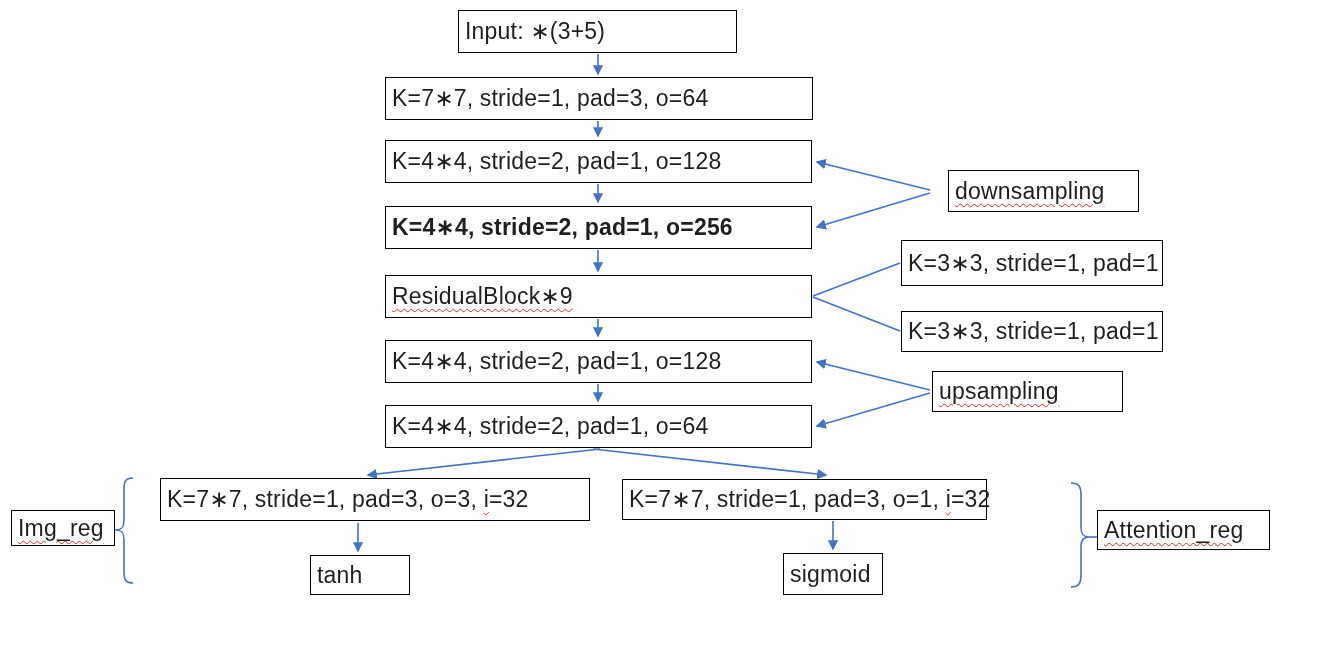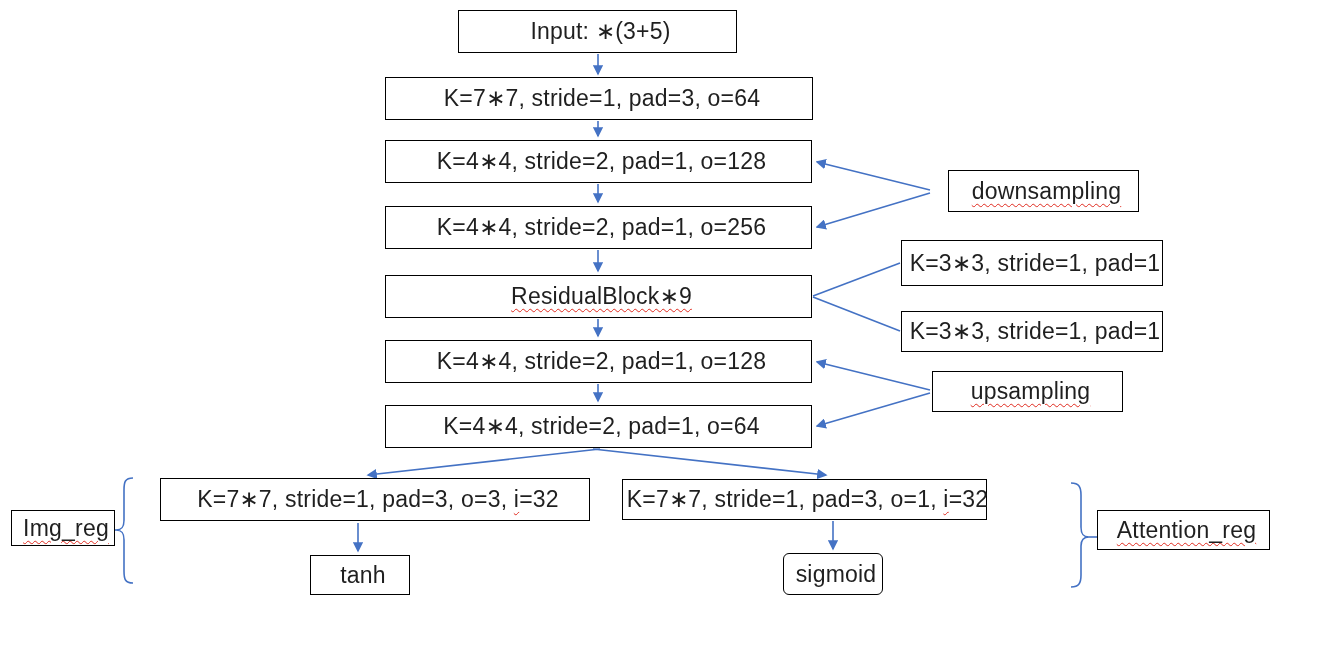--- a/index.html
+++ b/index.html
@@ -12,21 +12,21 @@
   * { margin: 0; padding: 0; box-sizing: border-box; }
   html, body { width: 1332px; height: 649px; background: var(--bg); overflow: hidden; }
   body { font-family: "Liberation Sans", "DejaVu Sans", sans-serif; }
   .canvas { position: relative; width: 1332px; height: 649px; background: var(--bg); }
   .node {
     position: absolute;
     border: 1.5px solid var(--border);
     background: var(--bg);
     display: flex;
     align-items: center;
-    justify-content: center;
+    justify-content: flex-start;
     font-size: 23px;
     color: var(--text);
     white-space: nowrap;
     letter-spacing: 0.2px;
     padding-left: 6px;
   }
   .squiggle {
     text-decoration-line: underline;
     text-decoration-style: wavy;
     text-decoration-color: var(--red);
@@ -84,21 +84,21 @@
 
   <div class="node" style="left:458px; top:10px;  width:279px; height:43px;">
     <span>Input: ∗(3+5)</span>
   </div>
   <div class="node" style="left:385px; top:77px;  width:428px; height:43px;">
     <span>K=7∗7, stride=1, pad=3, o=64</span>
   </div>
   <div class="node" style="left:385px; top:140px; width:427px; height:43px;">
     <span>K=4∗4, stride=2, pad=1, o=128</span>
   </div>
-  <div class="node" style="left:385px; top:206px; width:427px; height:43px;">
+  <div class="node" style="left:385px; top:206px; width:427px; height:43px;font-weight:bold;">
     <span>K=4∗4, stride=2, pad=1, o=256</span>
   </div>
   <div class="node" style="left:385px; top:275px; width:427px; height:43px;">
     <span class="squiggle">ResidualBlock∗9</span>
   </div>
   <div class="node" style="left:385px; top:340px; width:427px; height:43px;">
     <span>K=4∗4, stride=2, pad=1, o=128</span>
   </div>
   <div class="node" style="left:385px; top:405px; width:427px; height:43px;">
     <span>K=4∗4, stride=2, pad=1, o=64</span>
@@ -123,20 +123,20 @@
   <div class="node" style="left:310px; top:555px; width:100px; height:40px;">
     <span>tanh</span>
   </div>
   <div class="node" style="left:3px; top:510px; width:104px; height:36px;margin-left:8px;">
     <span class="squiggle">Img_reg</span>
   </div>
 
   <div class="node" style="left:622px; top:479px; width:365px; height:41px;">
     <span><span>K=7∗7, stride=1, pad=3, o=1, </span><span class="squiggle">i</span><span>=32</span></span>
   </div>
-  <div class="node" style="left:783px; top:553px; width:100px; height:42px;border-radius:6px;">
+  <div class="node" style="left:783px; top:553px; width:100px; height:42px;">
     <span>sigmoid</span>
   </div>
   <div class="node" style="left:1097px; top:510px; width:173px; height:40px;">
     <span class="squiggle">Attention_reg</span>
   </div>
 
 </div>
 
 </body></html>

